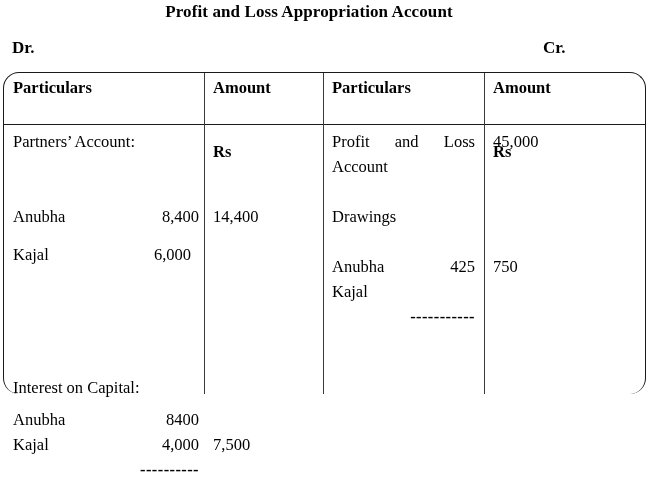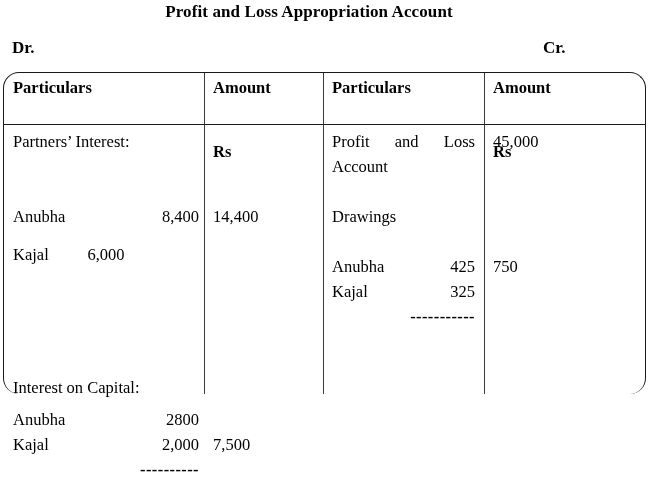--- a/index.html
+++ b/index.html
@@ -152,55 +152,54 @@
       <span class="rs">Rs</span>
     </div>
   </div>
 
   <div class="vrule" style="left:200px;"></div>
   <div class="vrule" style="left:319px;"></div>
   <div class="vrule" style="left:480px;"></div>
 
   <div class="body-area">
 
-    <div class="cell-text" style="left:9px; top:4px;">Partners’ Interest:</div>
+    <div class="cell-text" style="left:9px; top:4px;">Partners’ Account:</div>
 
     <div class="row-line" style="left:9px; top:79px;">Anubha</div>
     <div class="row-line amt-right" style="left:9px; top:79px; width:186px;">8,400</div>
 
     <div class="row-line" style="left:9px; top:117px;">Kajal</div>
-    <div class="row-line amt-right" style="left:9px; top:117px; width:186px;text-align:center;">6,000</div>
+    <div class="row-line amt-right" style="left:1px; top:117px; width:186px;">6,000</div>
 
     <div class="cell-text" style="left:9px; top:202px;margin-top:48px;">Interest on Capital:</div>
 
     <div class="row-line" style="left:9px; top:282px;">Anubha</div>
-    <div class="row-line amt-right" style="left:9px; top:282px; width:186px;">2800</div>
+    <div class="row-line amt-right" style="left:9px; top:282px; width:186px;">8400</div>
 
     <div class="row-line" style="left:9px; top:307px;">Kajal</div>
-    <div class="row-line amt-right" style="left:9px; top:307px; width:186px;">2,000</div>
+    <div class="row-line amt-right" style="left:9px; top:307px; width:186px;">4,000</div>
 
     <div class="dash-rule amt-right" style="left:9px; top:332px; width:186px;">----------</div>
 
     <div class="row-line" style="left:209px; top:79px;">14,400</div>
     <div class="row-line" style="left:209px; top:307px;">7,500</div>
 
     <div class="cell-text justify-block" style="left:328px; top:4px; width:143px;">
       <div>Profit and Loss</div>
       <div class="tail">Account</div>
     </div>
 
     <div class="cell-text justify-block" style="left:328px; top:79px; width:143px;">
       <div class="tail">Drawings</div>
     </div>
 
     <div class="row-line" style="left:328px; top:129px;">Anubha</div>
     <div class="row-line amt-right" style="left:328px; top:129px; width:143px;">425</div>
 
     <div class="row-line" style="left:328px; top:154px;">Kajal</div>
-    <div class="row-line amt-right" style="left:328px; top:154px; width:143px;">325</div>
 
     <div class="dash-rule amt-right" style="left:328px; top:179px; width:143px;">-----------</div>
 
     <div class="row-line" style="left:489px; top:4px;">45,000</div>
     <div class="row-line" style="left:489px; top:129px;">750</div>
 
   </div>
 </div>
 
 </body></html>

